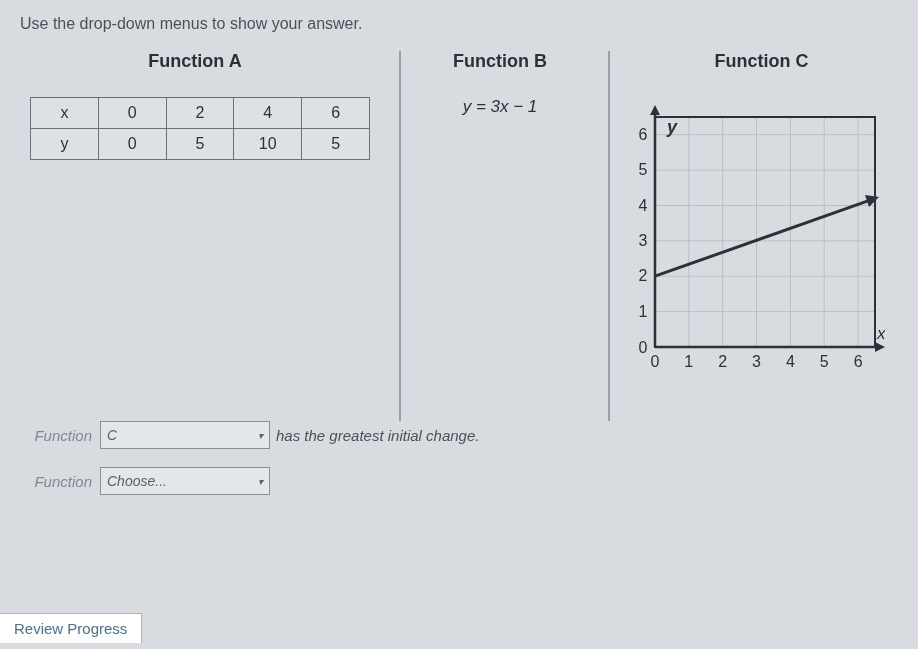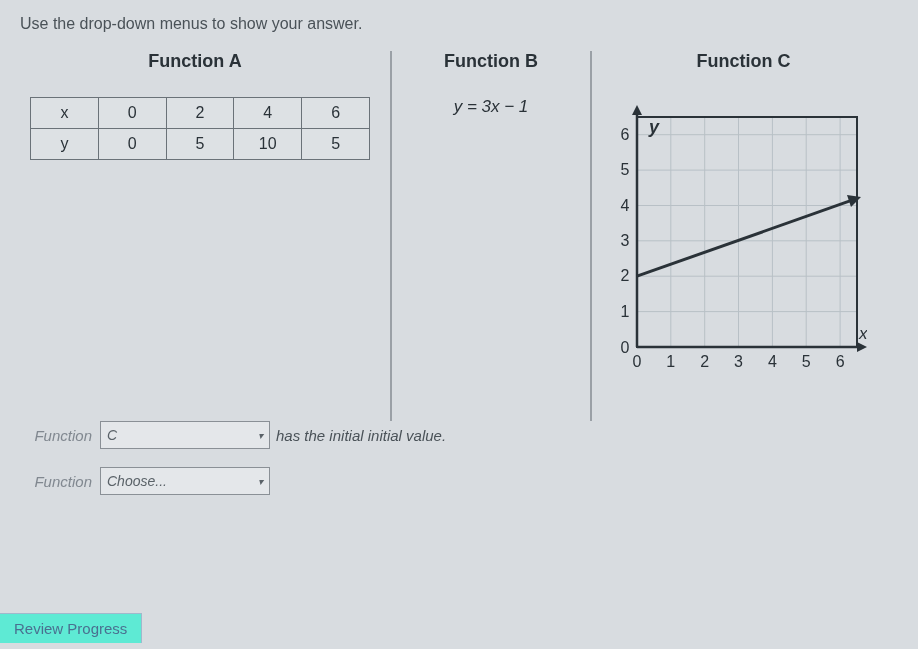--- a/index.html
+++ b/index.html
@@ -13,21 +13,21 @@
     height: 649px;
     position: relative;
   }
   .instruction {
     font-size: 16px;
     color: #4a5258;
     margin-bottom: 18px;
   }
   .columns {
     display: flex;
-    gap: 0;
+    gap: 9px;
     align-items: flex-start;
   }
   .col-a { width: 370px; padding-right: 20px; }
   .col-b { width: 200px; border-left: 2px solid #9aa0a6; padding: 0 20px; height: 370px; }
   .col-c { width: 290px; border-left: 2px solid #9aa0a6; padding-left: 15px; height: 370px;}
   .func-title {
     text-align: center;
     font-weight: bold;
     font-size: 18px;
     color: #2a3238;
@@ -89,21 +89,21 @@
   }
   .dropdown .chev {
     font-size: 10px;
     color: #5a6268;
   }
   .after-text { color: #4a5258; }
   .review {
     position: absolute;
     bottom: 6px;
     left: 0;
-    background: #5eead4;
+    background: #ffffff;
     color: #4a7090;
     padding: 6px 14px;
     font-size: 15px;
     border-top: 1px solid #a0b8cc;
     border-right: 1px solid #a0b8cc;
   }
 </style>
 </head>
 <body>
 
@@ -198,21 +198,21 @@
 
 </div>
 
 <div class="answers">
   <div class="answer-row">
     <span class="answer-label">Function</span>
     <div class="dropdown">
       <span>C</span>
       <span class="chev">▾</span>
     </div>
-    <span class="after-text">has the initial initial value.</span>
+    <span class="after-text">has the greatest initial change.</span>
   </div>
   <div class="answer-row">
     <span class="answer-label">Function</span>
     <div class="dropdown">
       <span>Choose...</span>
       <span class="chev">▾</span>
     </div>
   </div>
 </div>
 

